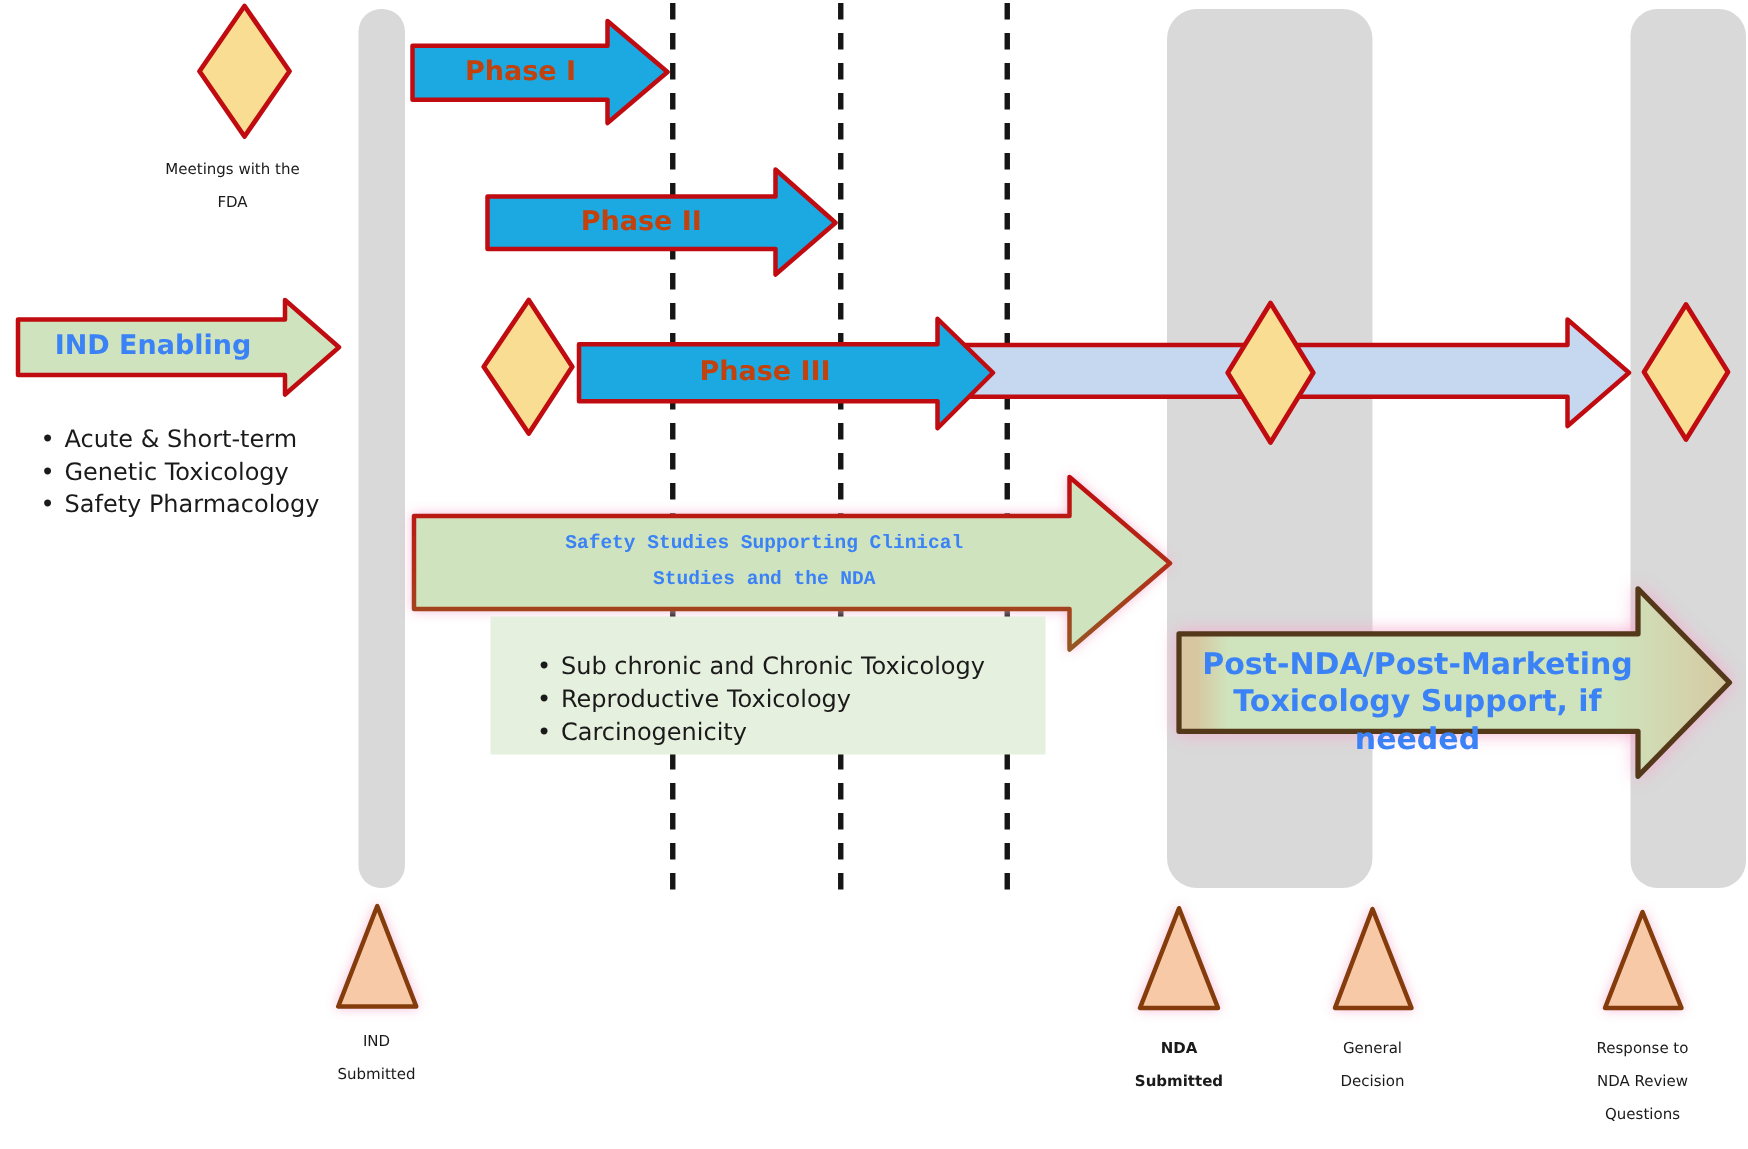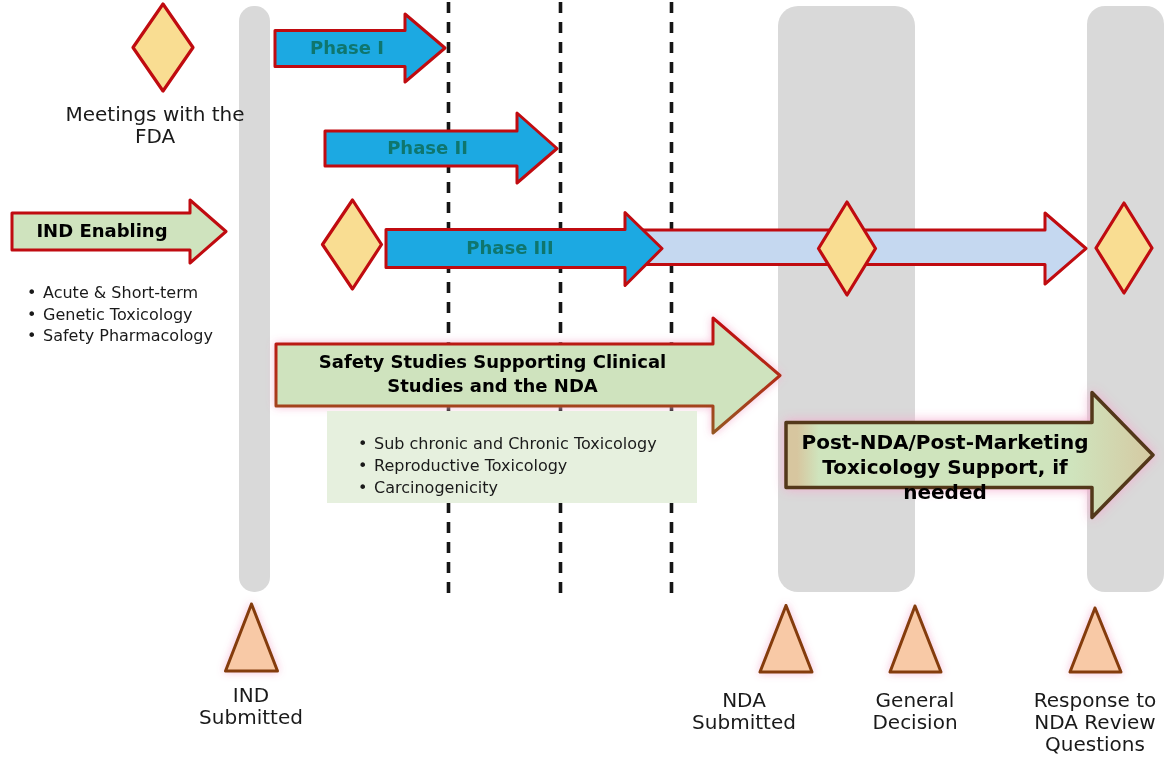--- a/index.html
+++ b/index.html
@@ -3,24 +3,24 @@
 <meta charset="utf-8">
 <style>
   html,body{margin:0;padding:0;background:#ffffff;}
   .canvas{
     position:relative;width:1165px;height:766px;overflow:hidden;background:#fff;
     font-family:"DejaVu Sans","Liberation Sans",sans-serif;color:#1a1a1a;
   }
   svg.shapes{position:absolute;left:0;top:0;width:1165px;height:766px;}
   .glow-pink{filter:drop-shadow(0 0 4px rgba(246,186,214,0.95));}
   .glow-pink-strong{filter:drop-shadow(0 0 6px rgba(244,170,205,0.95));}
-  .txt{position:absolute;line-height:22px;font-size:20px;}
+  .txt{position:absolute;line-height:22px;font-size:10px;}
   .center{text-align:center;}
-  .phase-label{color:#0f766e;font-weight:bold;font-size:18px;line-height:22px;text-align:center;}
-  .green-title{color:#000000;font-weight:bold;text-align:center;}
+  .phase-label{color:#c2410c;font-weight:bold;font-size:18px;line-height:22px;text-align:center;}
+  .green-title{color:#3b82f6;font-weight:bold;text-align:center;}
   ul.plain{list-style:none;margin:16px;padding:0;}
   ul.plain li{position:relative;padding-left:19px;white-space:nowrap;}
   ul.plain li::before{content:"•";position:absolute;left:3px;top:0;}
   .ind-list{left:8px;top:266px;line-height:21.5px;font-size:16px;}
   .greenbox{
     left:327px;top:411px;width:370px;height:92px;background:#E6F0DE;
     font-size:16px;line-height:22px;box-sizing:border-box;padding:6px 0 4px 12px;
   }
   .greenbox li{padding-left:20px;}
   .it{font-style:italic;}
@@ -89,21 +89,21 @@
   <div class="txt phase-label" style="left:395px;top:237px;width:230px;">Phase III</div>
 
   <div class="txt green-title" style="left:12px;top:220px;width:180px;font-size:18px;">IND Enabling</div>
 
   <ul class="plain txt ind-list">
     <li>Acute &amp; Short-term</li>
     <li>Genetic Toxicology</li>
     <li>Safety Pharmacology</li>
   </ul>
 
-  <div class="txt green-title" style="left:280px;top:350px;width:425px;font-size:18px;line-height:24px;">
+  <div class="txt green-title" style="left:297px;top:350px;width:425px;font-size:13px;line-height:24px;font-family:Liberation Mono, monospace;">
     <div>Safety Studies Supporting Clinical</div>
     <div>Studies and the NDA</div>
   </div>
 
   <div class="txt greenbox">
     <ul class="plain">
       <li>Sub chronic and Chronic Toxicology</li>
       <li>Reproductive Toxicology</li>
       <li>Carcinogenicity</li>
     </ul>
@@ -112,21 +112,21 @@
   <div class="txt green-title" style="left:785px;top:430px;width:320px;font-size:20px;line-height:25px;">
     <div>Post-NDA/Post-Marketing</div>
     <div>Toxicology Support, if needed</div>
   </div>
 
   <div class="txt center" style="left:191px;top:684px;width:120px;">
     <div>IND</div>
     <div>Submitted</div>
   </div>
 
-  <div class="txt center" style="left:684px;top:689px;width:120px;">
+  <div class="txt center" style="left:726px;top:689px;width:120px;font-weight:bold;">
     <div>NDA</div>
     <div>Submitted</div>
   </div>
 
   <div class="txt center" style="left:855px;top:689px;width:120px;">
     <div>General</div>
     <div>Decision</div>
   </div>
 
   <div class="txt center" style="left:1015px;top:689px;width:160px;">

